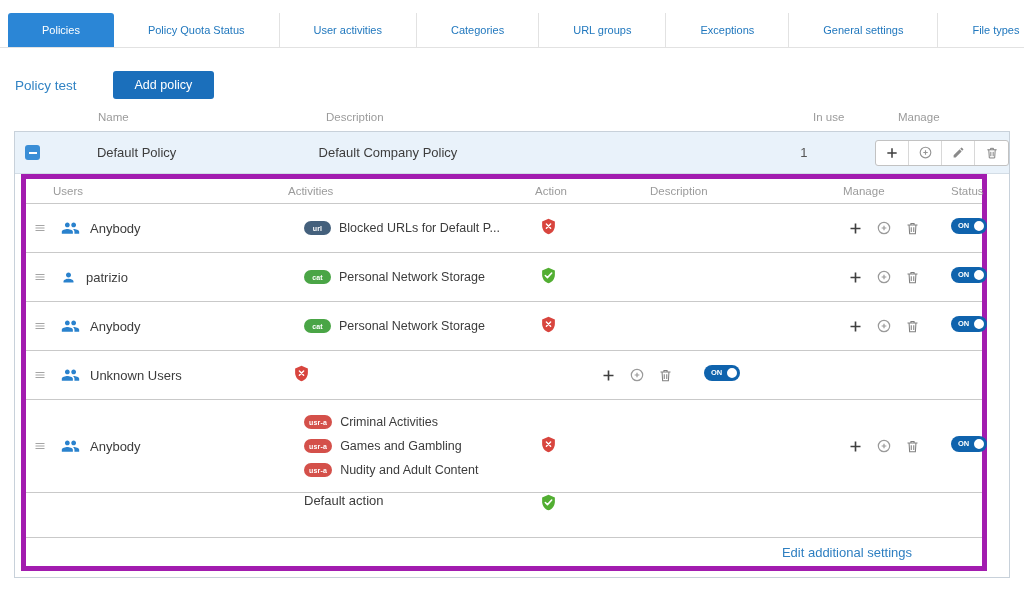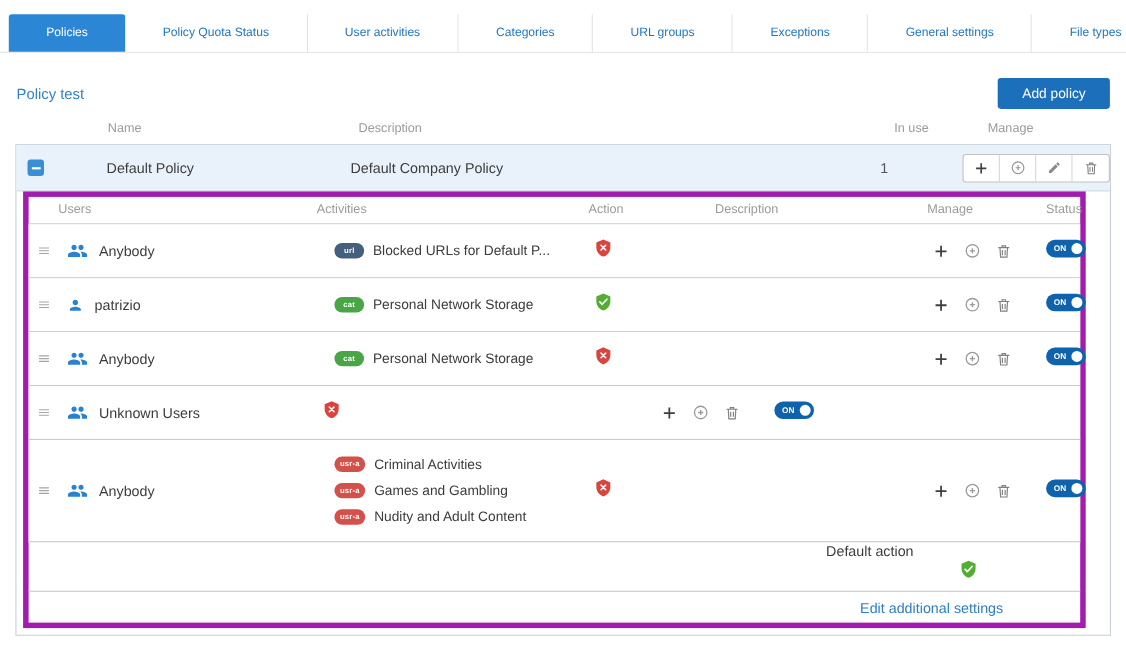--- a/index.html
+++ b/index.html
@@ -7,21 +7,21 @@
   body { font-family:"Liberation Sans", sans-serif; width:1024px; height:607px; overflow:hidden; }
   .page { width:1024px; height:607px; background:#fff; position:relative; }
 
   
   .tabbar { display:flex; align-items:stretch; height:35px; margin-top:13px; padding-left:8px; border-bottom:1px solid #e2e2e2; }
   .tab { display:flex; align-items:center; padding:0 34px; font-size:11px; color:#2178be; border-right:1px solid #e2e2e2; cursor:pointer; white-space:nowrap; background:#fff; }
   .tab.active { background:#2b86d6; color:#fff; border-radius:3px 3px 0 0; border-right:none; }
   .tab.more { font-weight:bold; letter-spacing:1px; border-right:none; font-size:13px; }
 
   
-  .toolbar { display:flex; justify-content:space-between; align-items:center; margin:23px 15px 0 15px; }
+  .toolbar { display:flex; align-items:center; margin:23px 15px 0 15px;gap:36px; }
   .policy-link { color:#3183c4; font-size:13.5px; text-decoration:none; cursor:pointer; }
   .add-policy { background:#1b6fbb; color:#fff; border:none; border-radius:3px; font-size:12.5px; padding:7px 22px; font-family:inherit; cursor:pointer; }
 
   
   .outer-header { display:flex; margin:12px 15px 0 15px; color:#9b9b9b; font-size:11.5px; padding-bottom:8px; }
   .oc-expand { width:40px; }
   .oc-name { width:228px;margin-left:43px; }
   .oc-desc { width:487px; }
   .oc-inuse { width:85px; padding-left:0; }
   .oc-manage { flex:1; }
@@ -65,21 +65,21 @@
   .b-usr { background:#d4504a; }
   .act-label { font-size:12.5px; color:#3c3c3c; margin-left:8px; white-space:nowrap; }
 
   .manage-icons { display:flex; align-items:center; gap:13px; padding-left:5px; }
   .mi { display:flex; align-items:center; justify-content:center; cursor:pointer; }
 
   .toggle { position:relative; display:inline-block; width:36px; height:16px; background:#0f63ad; border-radius:8px; cursor:pointer; }
   .toggle-label { position:absolute; left:7px; top:4px; color:#fff; font-size:7.5px; font-weight:bold; line-height:1; }
   .toggle-knob { position:absolute; right:1px; top:1px; width:14px; height:14px; background:#fff; border:2.5px solid #0f63ad; border-radius:50%; }
 
-  .default-row { display:flex; align-items:flex-end; min-height:45px; border-bottom:1px solid #c9c9c9;flex-direction:column; }
+  .default-row { display:flex; align-items:flex-start; min-height:45px; border-bottom:1px solid #c9c9c9; }
   .default-label { font-size:13px; color:#3c3c3c; padding-left:16px; }
 
   .footer-row { display:flex; justify-content:flex-end; align-items:center; height:28px; padding-right:70px; }
   .footer-link { color:#2e7fc1; font-size:13px; text-decoration:none; cursor:pointer; }
 </style>
 </head>
 <body>
 
 <div class="page">
 

